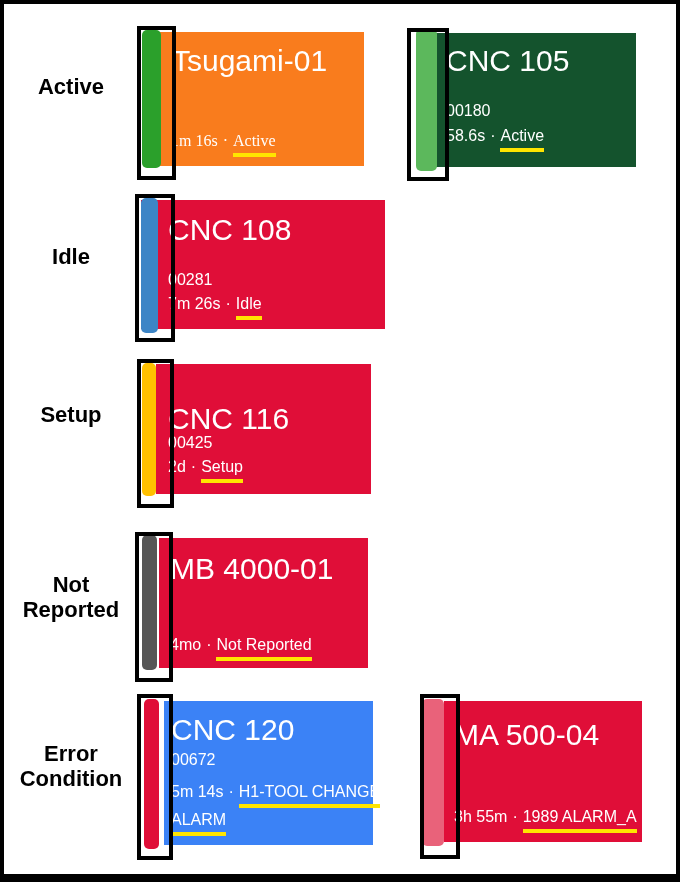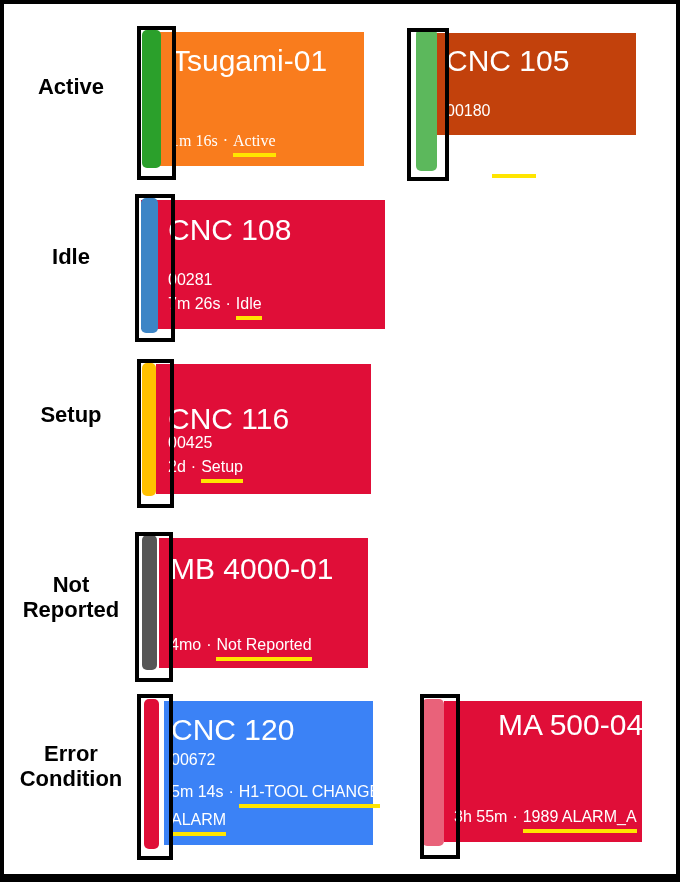--- a/index.html
+++ b/index.html
@@ -72,26 +72,26 @@
 
   <div class="card" style="left: 141px; top: 28px; width: 219px; height: 134px; background-color: rgb(249, 124, 29);">
     <div class="status-bar" style="left: -3px; top: -2px; width: 19px; height: 138px; background-color: rgb(43, 160, 43);"></div>
     <div class="highlight" style="left:-8px;top:-6px;width:31px;height:146px;"></div>
     <div class="m-title" style="left:27px;top:13px;">Tsugami-01</div>
     <div class="m-sub" style="left:26px;top:99px;font-family:Liberation Serif, serif;">
       <span>1m 16s</span><span class="sep">·</span><span class="status-underline">Active</span>
     </div>
   </div>
 
-  <div class="card" style="left: 430px; top: 29px; width: 202px; height: 102px; background-color: #c2410c;">
+  <div class="card" style="left: 430px; top: 29px; width: 202px; height: 134px; background-color: #14532d;">
     <div class="status-bar" style="left: -18px; top: -4px; width: 21px; height: 142px; background-color: rgb(92, 184, 92);"></div>
     <div class="highlight" style="left:-27px;top:-5px;width:34px;height:145px;"></div>
     <div class="m-title" style="left:12px;top:12px;">CNC 105</div>
     <div class="m-sub" style="left:12px;top:68px;">00180</div>
-    <div class="m-sub" style="left:4px;top:93px;margin-top:26px;">
+    <div class="m-sub" style="left:12px;top:93px;">
       <span>58.6s</span><span class="sep">·</span><span class="status-underline">Active</span>
     </div>
   </div>
 
   <div class="card" style="left: 137px; top: 196px; width: 244px; height: 129px; background-color: rgb(224, 14, 56);">
     <div class="status-bar" style="left: 0px; top: -2px; width: 17px; height: 135px; background-color: rgb(61, 133, 198);"></div>
     <div class="highlight" style="left:-6px;top:-6px;width:32px;height:140px;"></div>
     <div class="m-title" style="left:27px;top:14px;">CNC 108</div>
     <div class="m-sub" style="left:27px;top:70px;">00281</div>
     <div class="m-sub" style="left:27px;top:94px;">
@@ -127,19 +127,19 @@
       <span>5m 14s</span><span class="sep">·</span><span class="status-underline">H1-TOOL CHANGE</span>
     </div>
     <div class="m-sub" style="left:7px;top:109px;">
       <span class="status-underline">ALARM</span>
     </div>
   </div>
 
   <div class="card" style="left: 440px; top: 697px; width: 198px; height: 141px; background-color: rgb(224, 14, 56);">
     <div class="status-bar" style="left: -22px; top: -2px; width: 22px; height: 147px; background-color: rgb(233, 98, 122);"></div>
     <div class="highlight" style="left:-24px;top:-7px;width:32px;height:157px;"></div>
-    <div class="m-title" style="left:10px;top:8px;margin-left:44px;">MA 500-04</div>
+    <div class="m-title" style="left:10px;top:18px;">MA 500-04</div>
     <div class="m-sub" style="left:10px;top:106px;">
       <span>3h 55m</span><span class="sep">·</span><span class="status-underline">1989 ALARM_A</span>
     </div>
   </div>
 
 </div>
 
 </body></html>

